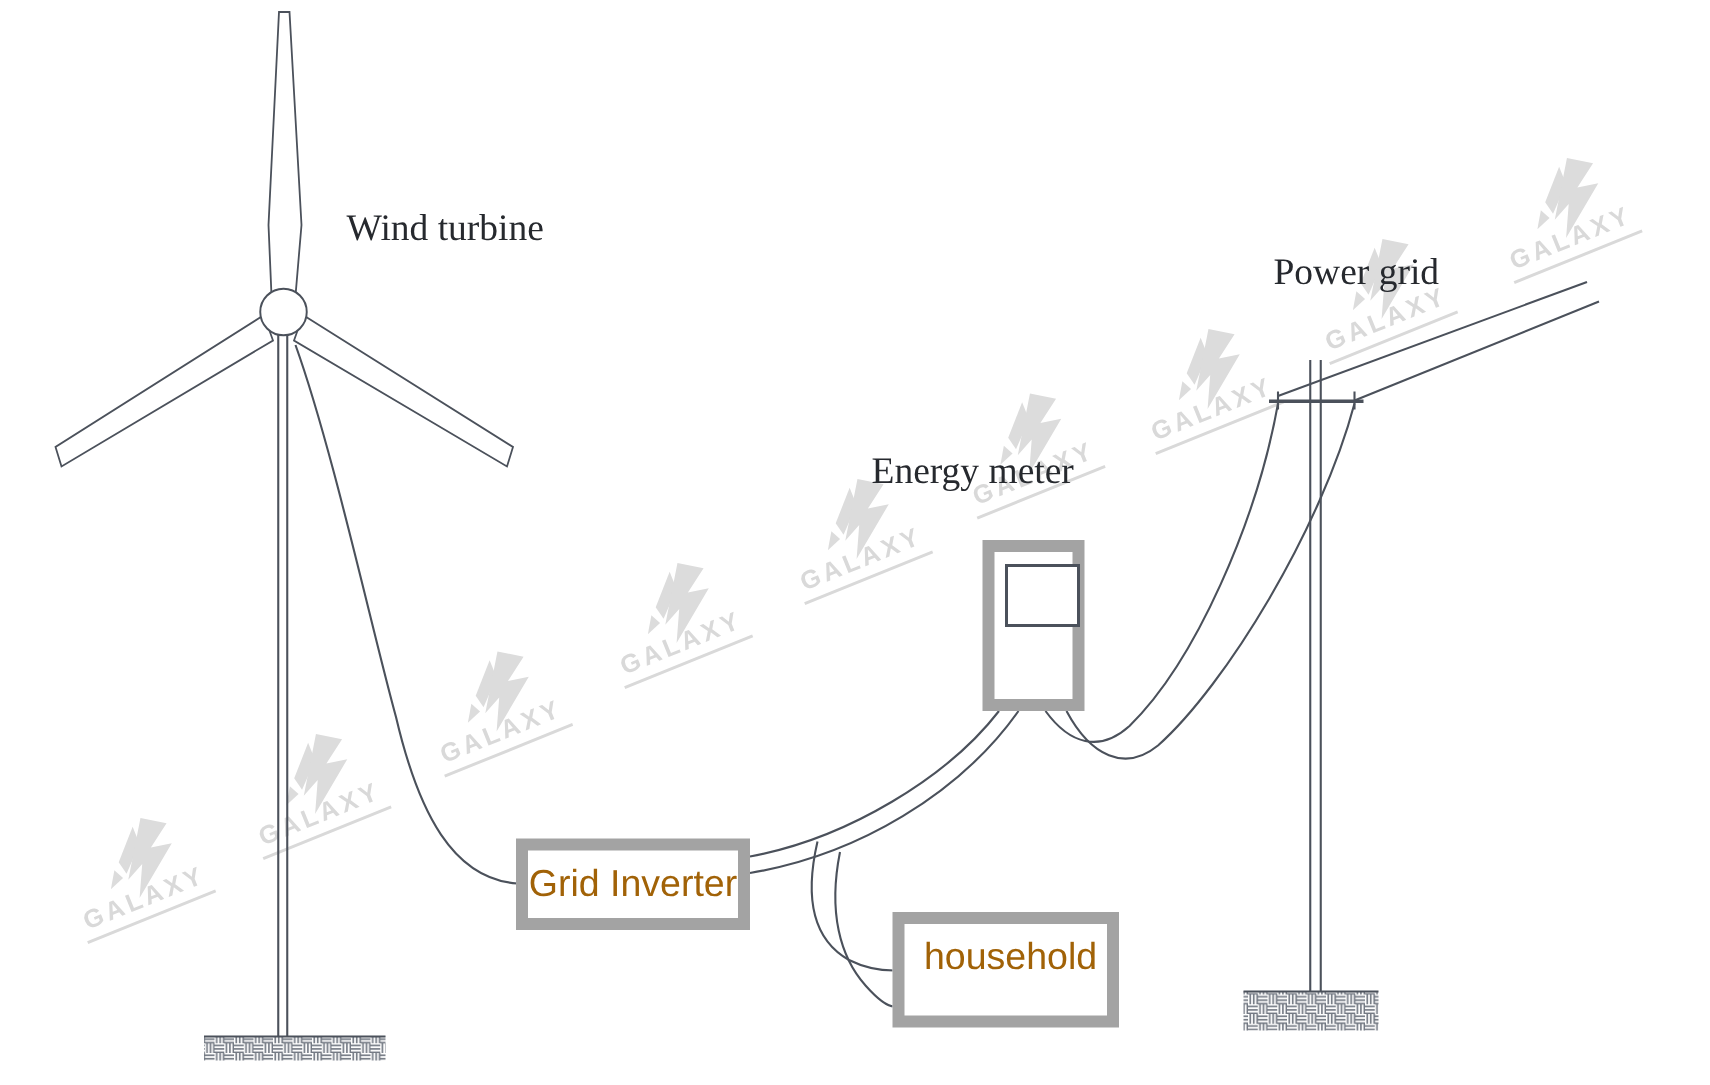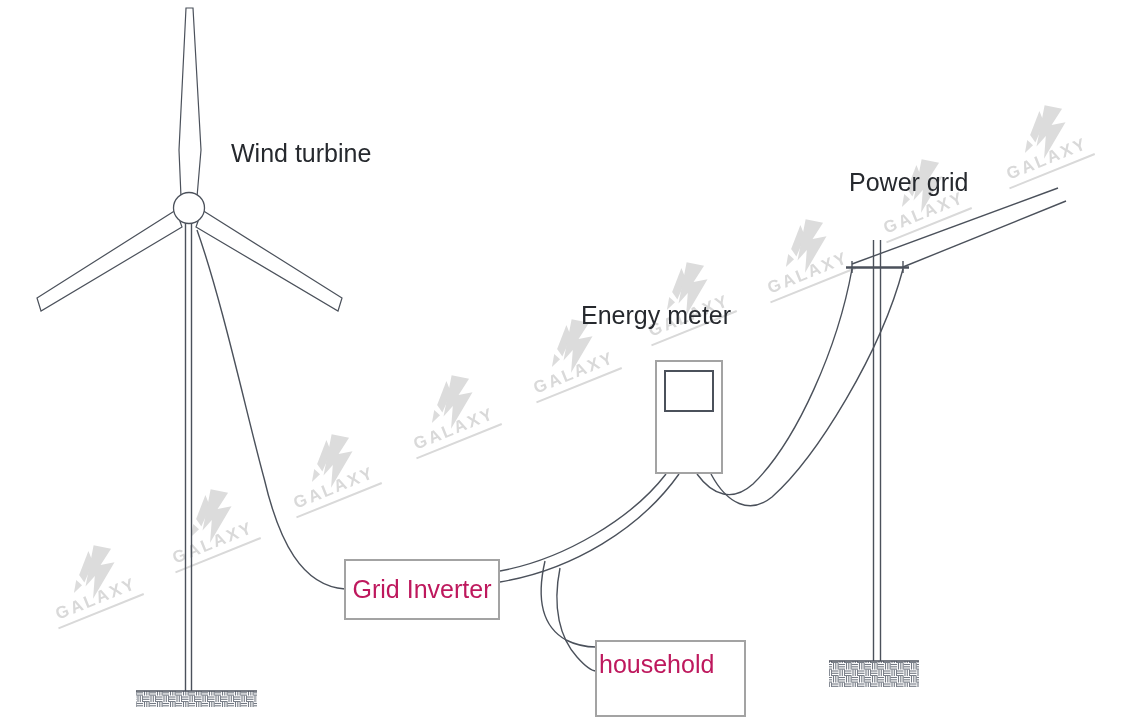--- a/index.html
+++ b/index.html
@@ -15,33 +15,34 @@
   .wm-text{
     display:inline-block;font-size:17px;font-weight:bold;letter-spacing:2.5px;
     color:#d9d9d9;border-bottom:2px solid #d9d9d9;padding:0 3px 2px 3px;
   }
   
   svg.art{position:absolute;left:0;top:0;}
   
   .lbl{
     position:absolute;font-size:25px;color:#26292e;white-space:nowrap;
     letter-spacing:0px;
+    font-family:Liberation Serif, serif;
   }
   
   .node-box{
     position:absolute;box-sizing:border-box;background:#fff;
-    border:2px solid #a3a3a3;color:#be185d;
+    border:8px solid #a3a3a3;color:#a16207;
   }
   #grid-inverter-box{
     left:344px;top:559px;width:156px;height:61px;
     display:flex;align-items:center;justify-content:center;font-size:25px;
   }
   #household-box{
-    left:595px;top:640px;width:151px;height:77px;
-    font-size:25px;line-height:36px;padding:4px 0 0 2px;
+    left:595px;top:608px;width:151px;height:77px;
+    font-size:25px;line-height:36px;padding:4px 0 0 13px;
   }
   #energy-meter-box{left:655px;top:360px;width:68px;height:114px;}
   #meter-window{
     position:absolute;left:7px;top:8px;width:50px;height:42px;
     box-sizing:border-box;border:2px solid #4b515b;background:#fff;
   }
 </style>
 </head>
 <body>
 

